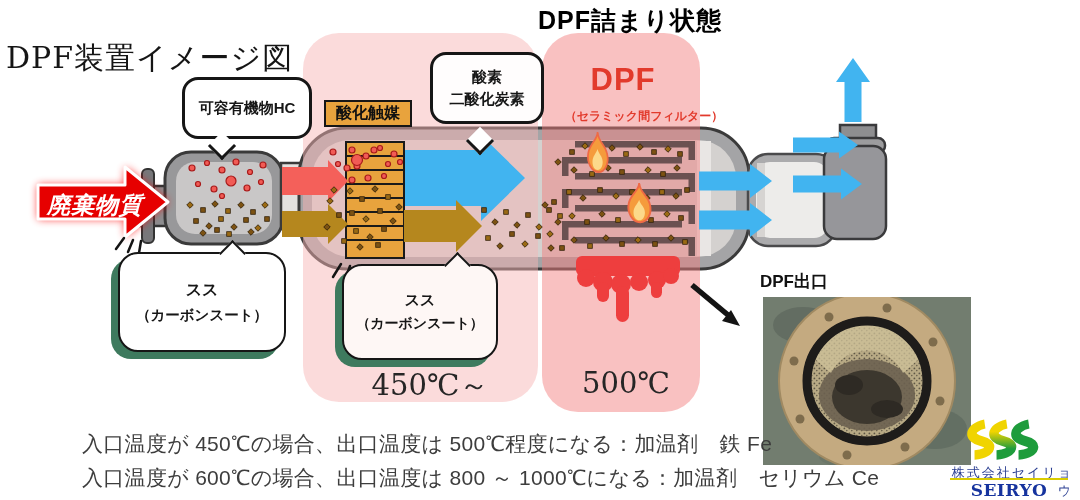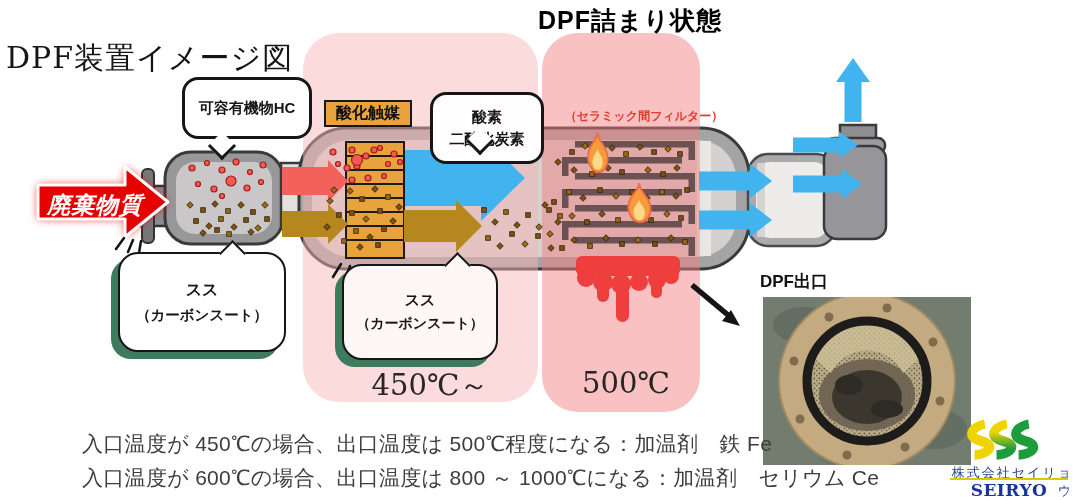--- a/index.html
+++ b/index.html
@@ -314,21 +314,21 @@
   </svg>
 
   <div class="abs page-title" style="left:6px;top:38px;">DPF装置イメージ図</div>
   <div class="abs clog-heading" style="left:538px;top:4px;">DPF詰まり状態</div>
 
   <div class="bubble" style="left:163px;top:77px;width:124px;height:56px;margin-left:19px;">
     <span style="font-size:15px;font-weight:bold;color:#161616;">可容有機物HC</span>
   </div>
   <div class="tail down" style="left:212px;top:136px;"></div>
 
-  <div class="bubble" style="left:430px;top:52px;width:108px;height:66px;background:#FFFDFD;margin-top:40px;">
+  <div class="bubble" style="left:430px;top:52px;width:108px;height:66px;background:#FFFDFD;">
     <span style="font-size:15px;font-weight:bold;color:#161616;margin-bottom:3px;">酸素</span>
     <span style="font-size:15px;font-weight:bold;color:#161616;">二酸化炭素</span>
   </div>
   <div class="tail down" style="left:470px;top:131px;"></div>
 
   <div class="bubble soot" style="left:118px;top:252px;width:164px;height:96px;">
     <span class="b-line1">スス</span>
     <span class="b-line2">（カーボンスート）</span>
   </div>
   <div class="tail up" style="left:222.5px;top:243.5px;"></div>
@@ -336,20 +336,21 @@
   <div class="bubble soot" style="left:342px;top:264px;width:152px;height:92px;background:#FEF7F5;">
     <span class="b-line1" style="font-size:15px;">スス</span>
     <span class="b-line2" style="font-size:14px;">（カーボンスート）</span>
   </div>
   <div class="tail up" style="left:447.5px;top:255.5px;background:#FEF7F5;"></div>
 
   <div class="abs waste-label" style="left:47px;top:190px;font-style:italic;">廃棄物質</div>
 
   <div class="abs catalyst-label" style="left:324px;top:100px;width:84px;height:23px;">酸化触媒</div>
 
+  <div class="abs dpf-title" style="left:558px;top:62px;width:130px;color:#E23A2C;">DPF</div>
   <div class="abs dpf-sub" style="left:540px;top:108px;width:168px;color:#E23A2C;margin-left:20px;">（セラミック間フィルター）</div>
 
   <div class="abs temp" style="left:370px;top:366px;width:120px;">450℃～</div>
   <div class="abs temp" style="left:566px;top:366px;width:120px;">500℃</div>
 
   <div class="abs outlet-label" style="left:760px;top:270px;">DPF出口</div>
 
   <div class="abs note" style="left:54px;top:430px;">入口温度が 450℃の場合、出口温度は 500℃程度になる：加温剤　鉄 Fe</div>
   <div class="abs note" style="left:54px;top:464px;">入口温度が 600℃の場合、出口温度は 800 ～ 1000℃になる：加温剤　セリウム Ce</div>
 

